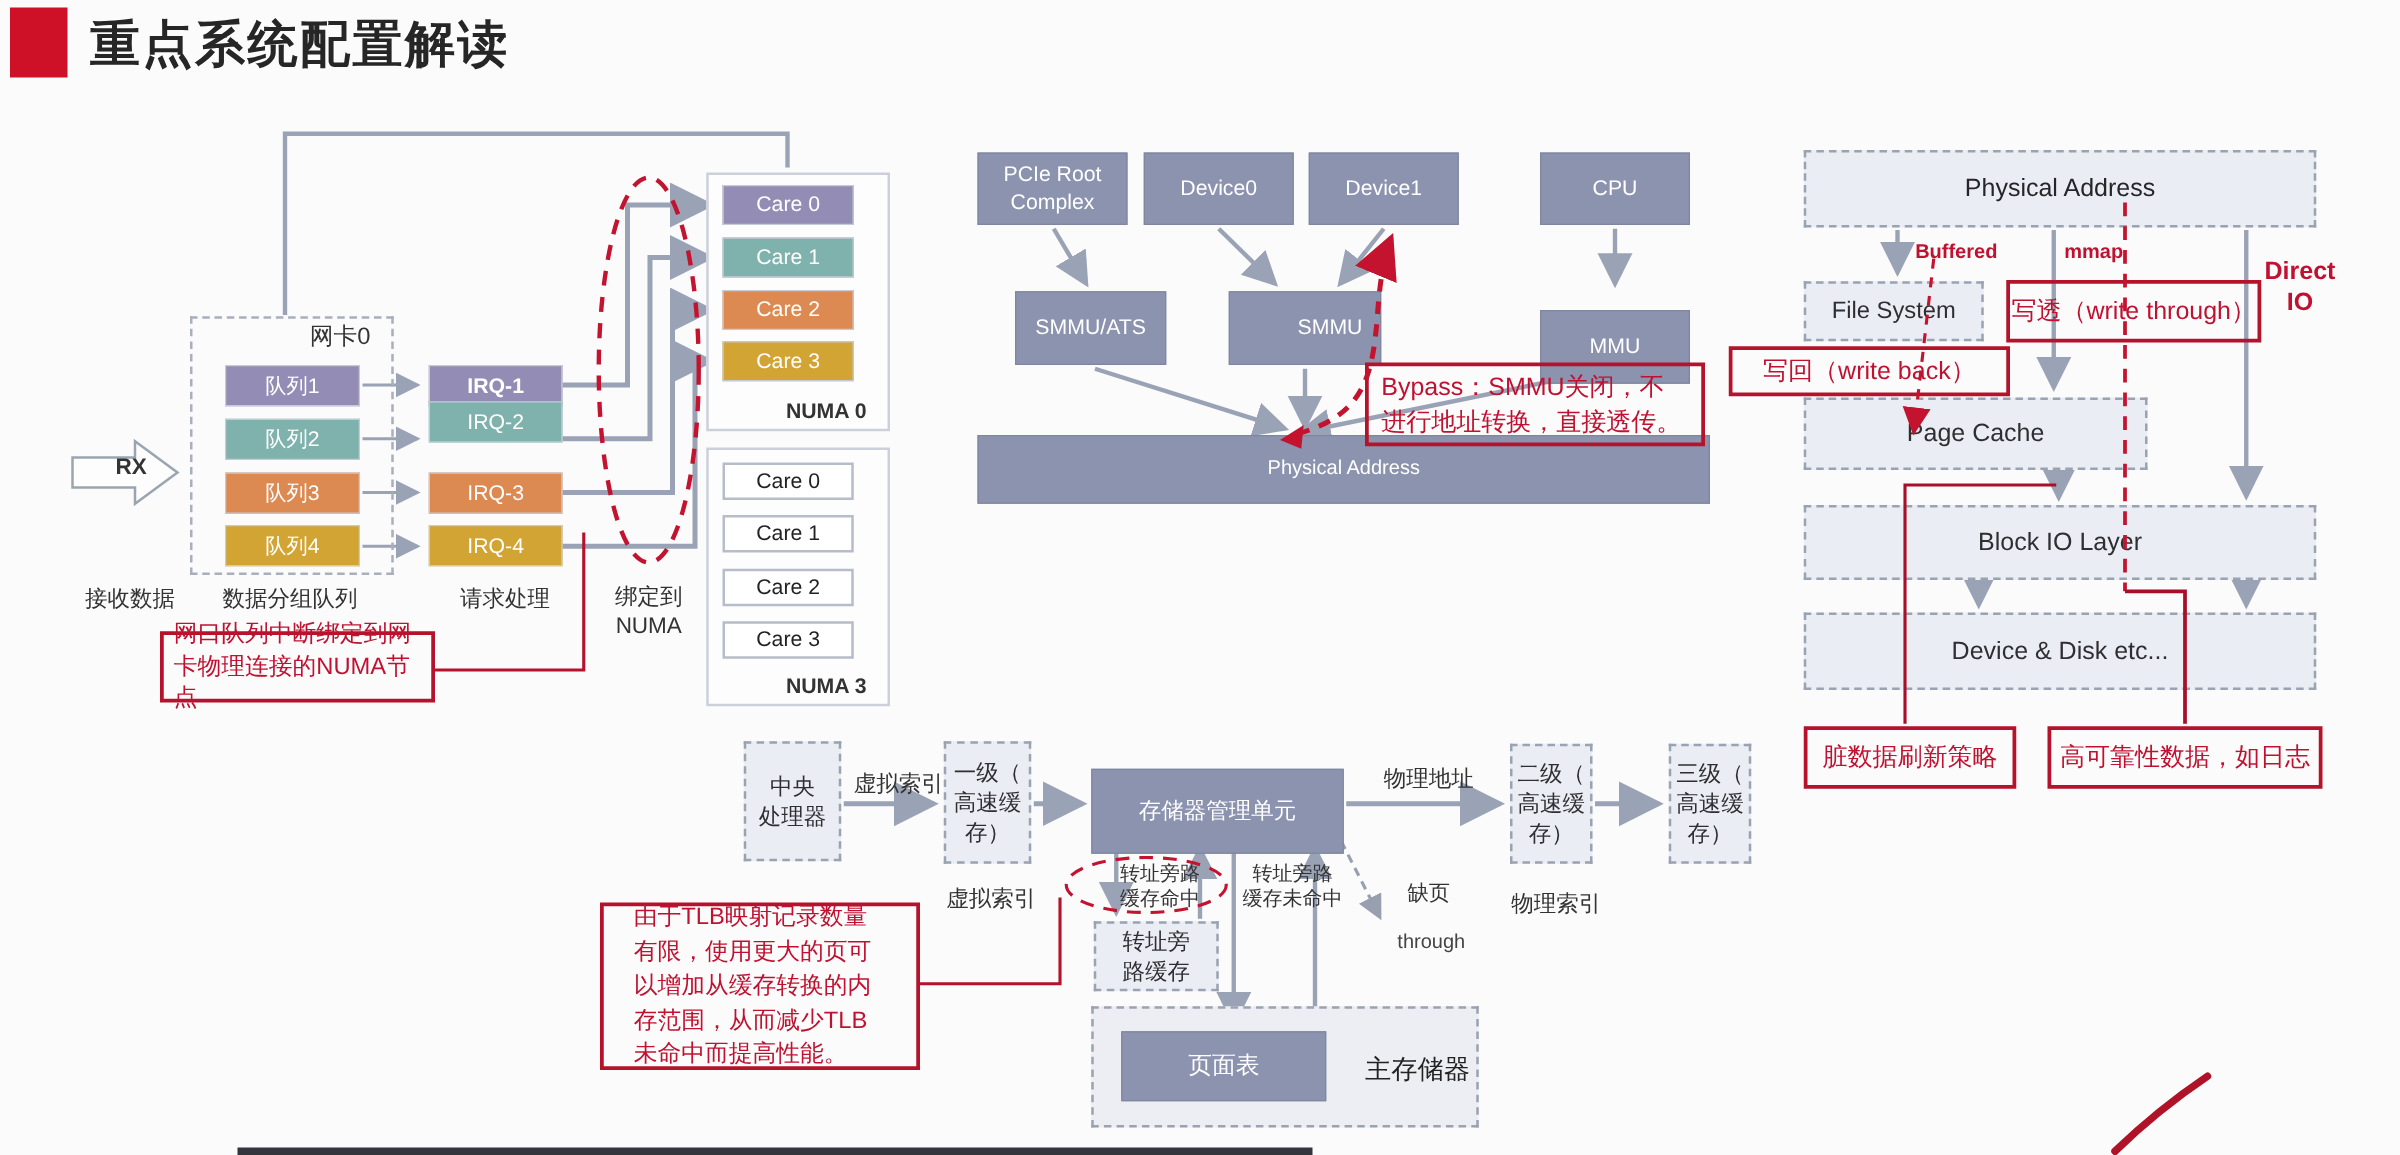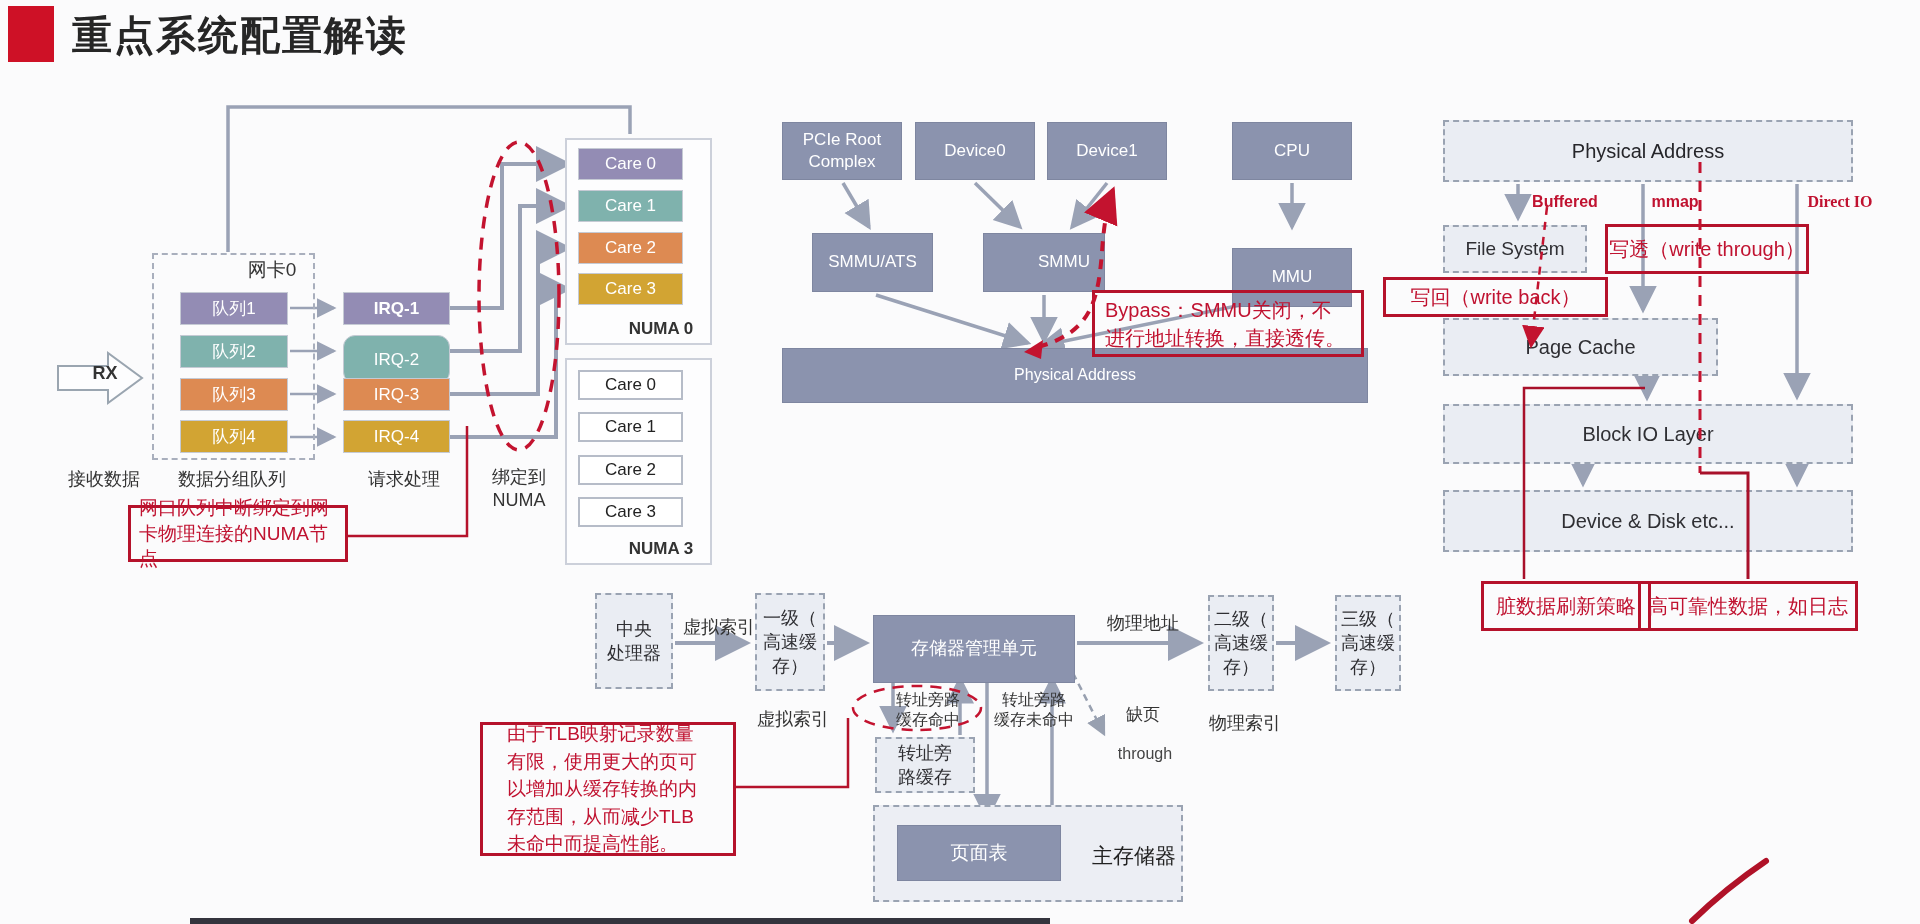--- a/index.html
+++ b/index.html
@@ -94,21 +94,21 @@
 
   <div class="abs" style="left:152px;top:253px;width:163px;height:207px;border:2px dashed #a9afbd;z-index:1;"></div>
   <div class="lbl" style="left:232px;top:258px;width:80px;font-size:19px;">网卡0</div>
 
   <div class="corebox c0" style="left:180px;top:292px;width:108px;height:33px;">队列1</div>
   <div class="corebox c1" style="left:180px;top:335px;width:108px;height:33px;">队列2</div>
   <div class="corebox c2" style="left:180px;top:378px;width:108px;height:33px;">队列3</div>
   <div class="corebox c3" style="left:180px;top:420px;width:108px;height:33px;">队列4</div>
 
   <div class="corebox c0" style="left:343px;top:292px;width:107px;height:33px;font-weight:bold;">IRQ-1</div>
-  <div class="corebox c1" style="left:343px;top:335px;width:107px;height:49px;border-radius:12px;">IRQ-2</div>
+  <div class="corebox c1" style="left:343px;top:321px;width:107px;height:33px;">IRQ-2</div>
   <div class="corebox c2" style="left:343px;top:378px;width:107px;height:33px;">IRQ-3</div>
   <div class="corebox c3" style="left:343px;top:420px;width:107px;height:33px;">IRQ-4</div>
 
   <div class="lbl" style="left:58px;top:468px;width:92px;">接收数据</div>
   <div class="lbl" style="left:172px;top:468px;width:120px;">数据分组队列</div>
   <div class="lbl" style="left:358px;top:468px;width:92px;">请求处理</div>
   <div class="lbl pre" style="left:486px;top:466px;width:66px;">绑定到
 NUMA</div>
 
   <div class="numaouter" style="left:565px;top:138px;width:147px;height:207px;"></div>
@@ -134,28 +134,28 @@
   <div class="solidbox" style="left:1232px;top:122px;width:120px;height:58px;">CPU</div>
   <div class="solidbox" style="left:812px;top:233px;width:121px;height:59px;">SMMU/ATS</div>
   <div class="solidbox" style="left:983px;top:233px;width:122px;height:59px;padding-left:40px;">SMMU</div>
   <div class="solidbox" style="left:1232px;top:233px;width:120px;height:59px;margin-top:15px;">MMU</div>
   <div class="solidbox" style="left:782px;top:348px;width:586px;height:55px;font-size:16px;">Physical Address</div>
   <div class="redbox" style="left:1092px;top:290px;width:272px;height:67px;padding:4px 10px;">Bypass：SMMU关闭，不进行地址转换，直接透传。</div>
 
   <div class="dashedbox" style="left:1443px;top:120px;width:410px;height:62px;font-size:20px;color:#26262a;">Physical Address</div>
   <div class="lbl" style="left:1528px;top:192px;width:74px;color:#c01230;font-size:16px;font-weight:700;">Buffered</div>
   <div class="lbl" style="left:1648px;top:192px;width:54px;color:#c01230;font-size:16px;font-weight:700;">mmap</div>
-  <div class="lbl" style="left:1800px;top:192px;width:80px;color:#c01230;font-size:16px;font-weight:700;font-family:Liberation Serif, serif;">Direct IO</div>
+  <div class="lbl" style="left:1800px;top:205px;width:80px;color:#c01230;font-size:20px;font-weight:700;">Direct IO</div>
   <div class="dashedbox" style="left:1443px;top:225px;width:144px;height:48px;font-size:19px;">File System</div>
   <div class="redbox" style="left:1605px;top:224px;width:204px;height:50px;justify-content:center;text-align:center;">写透（write through）</div>
   <div class="redbox" style="left:1383px;top:277px;width:225px;height:40px;justify-content:center;text-align:center;">写回（write back）</div>
   <div class="dashedbox" style="left:1443px;top:318px;width:275px;height:58px;font-size:20px;">Page Cache</div>
   <div class="dashedbox" style="left:1443px;top:404px;width:410px;height:60px;font-size:20px;">Block IO Layer</div>
   <div class="dashedbox" style="left:1443px;top:490px;width:410px;height:62px;font-size:20px;">Device &amp; Disk etc...</div>
-  <div class="redbox" style="left:1443px;top:581px;width:170px;height:50px;justify-content:center;text-align:center;margin-left:38px;">脏数据刷新策略</div>
+  <div class="redbox" style="left:1443px;top:581px;width:170px;height:50px;justify-content:center;text-align:center;">脏数据刷新策略</div>
   <div class="redbox" style="left:1638px;top:581px;width:220px;height:50px;justify-content:center;text-align:center;">高可靠性数据，如日志</div>
 
   <div class="dashedbox pre" style="left:595px;top:593px;width:78px;height:96px;">中央
 处理器</div>
   <div class="lbl" style="left:676px;top:616px;width:86px;">虚拟索引</div>
   <div class="dashedbox pre" style="left:755px;top:593px;width:70px;height:98px;">一级（
 高速缓
 存）</div>
   <div class="lbl" style="left:750px;top:708px;width:86px;">虚拟索引</div>
   <div class="solidbox" style="left:873px;top:615px;width:202px;height:68px;font-size:18px;">存储器管理单元</div>

